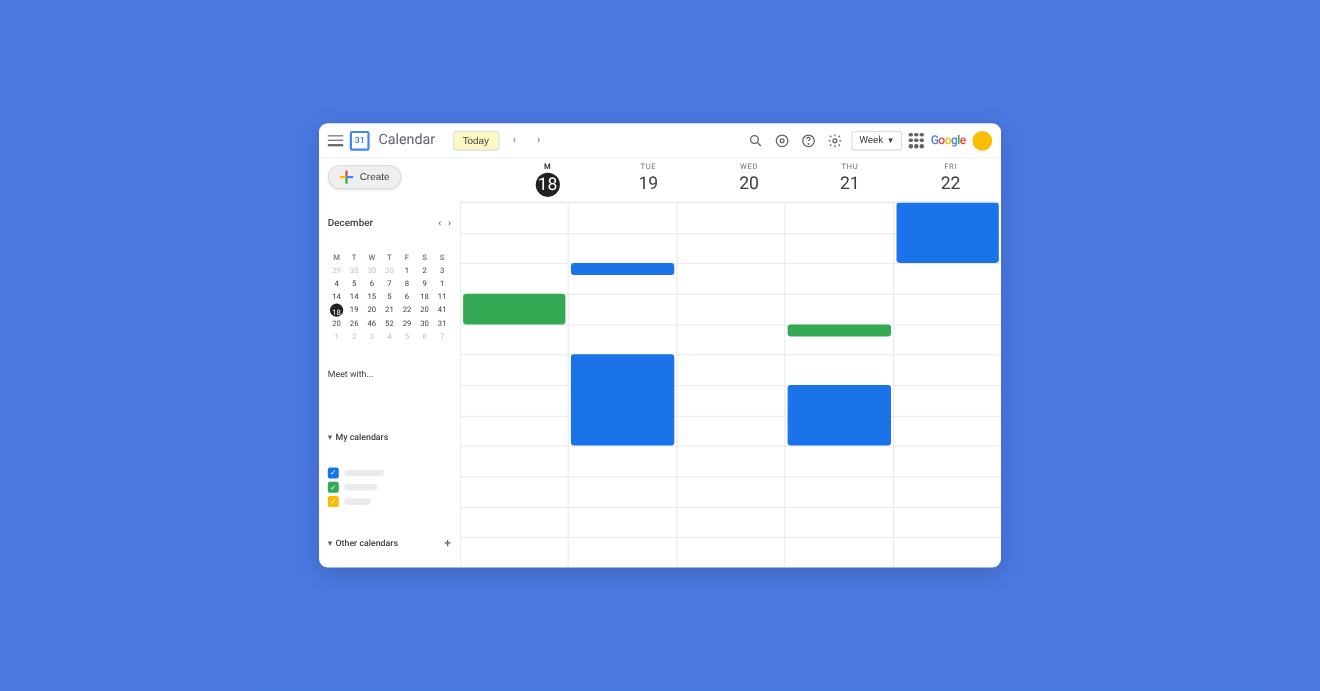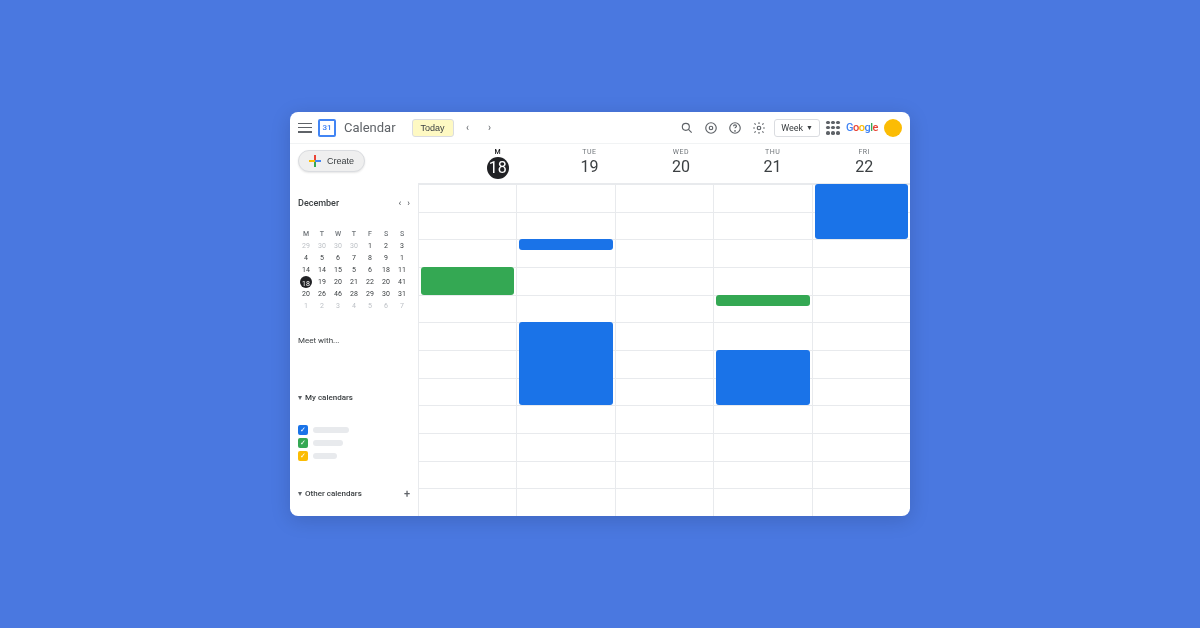--- a/index.html
+++ b/index.html
@@ -242,21 +242,21 @@
           <div class="d today">18</div>
           <div class="d">19</div>
           <div class="d">20</div>
           <div class="d">21</div>
           <div class="d">22</div>
           <div class="d">20</div>
           <div class="d">41</div>
           <div class="d">20</div>
           <div class="d">26</div>
           <div class="d">46</div>
-          <div class="d">28</div>
+          <div class="d">52</div>
           <div class="d">29</div>
           <div class="d">30</div>
           <div class="d">31</div>
           <div class="d faded">1</div>
           <div class="d faded">2</div>
           <div class="d faded">3</div>
           <div class="d faded">4</div>
           <div class="d faded">5</div>
           <div class="d faded">6</div>
           <div class="d faded">7</div>

